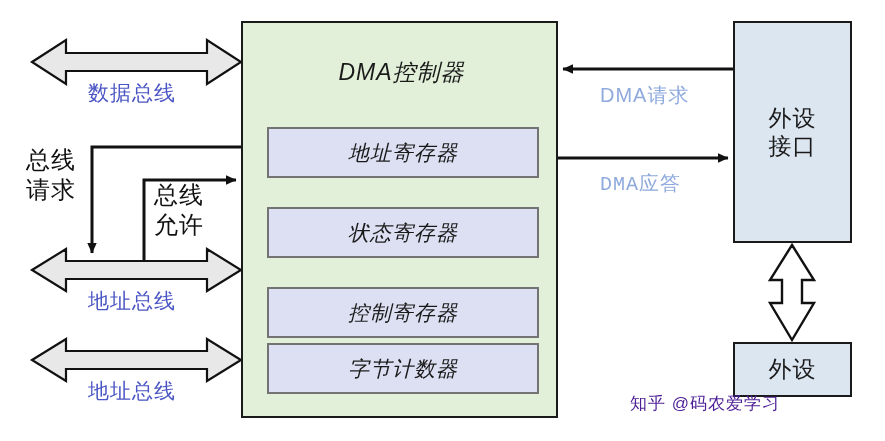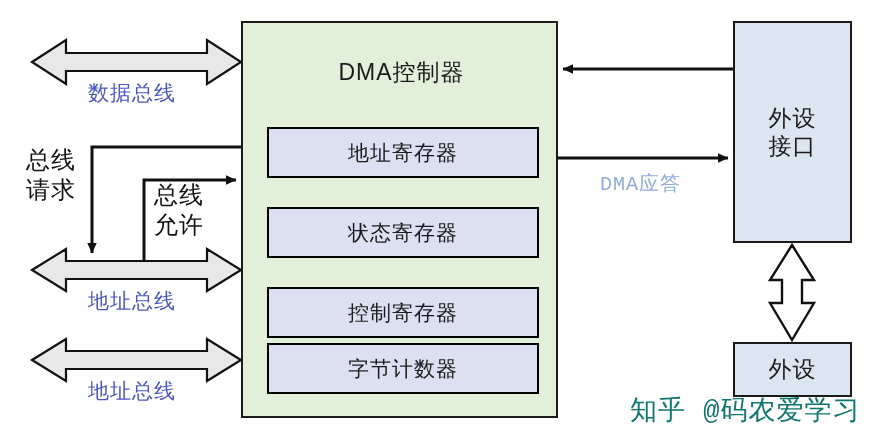--- a/index.html
+++ b/index.html
@@ -8,28 +8,29 @@
     width:885px;height:441px;
     background:#ffffff;
     font-family:"Liberation Sans","DejaVu Sans",sans-serif;
     overflow:hidden;
   }
   .box{position:absolute;box-sizing:border-box;display:flex;align-items:center;justify-content:center;}
   #dma-box{
     left:241px;top:21px;width:317px;height:397px;
     background:#e2efd9;border:2px solid #1a1a1a;
     display:block;
+    font-style:italic;
   }
   #dma-title{
     position:absolute;left:0;top:34px;width:317px;
     text-align:center;font-size:23px;color:#1a1a1a;letter-spacing:1px;
   }
   .reg{
     position:absolute;left:24px;width:268px;height:47px;
-    background:#dce0f2;border:2px solid #000000;
+    background:#dce0f2;border:2px solid #737373;
     display:flex;align-items:center;justify-content:center;
     font-size:21px;color:#1a1a1a;letter-spacing:1px;
   }
   #reg0{top:104px;} #reg1{top:184px;} #reg2{top:248px;margin-top:16px;} #reg3{top:320px;}
 
   #periph-if{
     left:733px;top:21px;width:119px;height:222px;
     background:#dce6f1;border:2px solid #1a1a1a;
     flex-direction:column;line-height:1.22;
     font-size:23px;color:#1a1a1a;letter-spacing:1px;
@@ -49,22 +50,22 @@
   .dmalabel{
     position:absolute;font-size:20px;color:#8faadc;letter-spacing:1px;
     white-space:nowrap;
   }
   .blklabel{
     position:absolute;font-size:24px;color:#111111;letter-spacing:1px;
     white-space:nowrap;text-align:center;line-height:1.25;
   }
   #watermark{
     position:absolute;left:630px;top:392px;
-    font-size:27px;color:#0f766e;letter-spacing:1px;white-space:nowrap;
-    font-family:Liberation Mono, monospace;
+    font-size:17px;color:#4c1d95;letter-spacing:1px;white-space:nowrap;
+    font-family:Liberation Sans, sans-serif;
   }
 </style>
 </head>
 <body>
 
 <div id="stage">
 
   <svg id="wires" viewBox="0 0 885 441" xmlns="http://www.w3.org/2000/svg">
     <defs>
       <marker id="solidArrow" markerWidth="11" markerHeight="11" refX="10" refY="5.5" orient="auto" markerUnits="userSpaceOnUse">
@@ -131,17 +132,18 @@
 
   <div class="blklabel" style="left:20px;top:145px;width:62px;">
     <div>总线</div>
     <div>请求</div>
   </div>
   <div class="blklabel" style="left:148px;top:180px;width:62px;">
     <div>总线</div>
     <div>允许</div>
   </div>
 
+  <div class="dmalabel" style="left:600px;top:82px;">DMA请求</div>
   <div class="dmalabel" style="left:600px;top:170px;font-family:Liberation Mono, monospace;">DMA应答</div>
 
   <div id="watermark">知乎 @码农爱学习</div>
 
 </div>
 
 </body></html>

